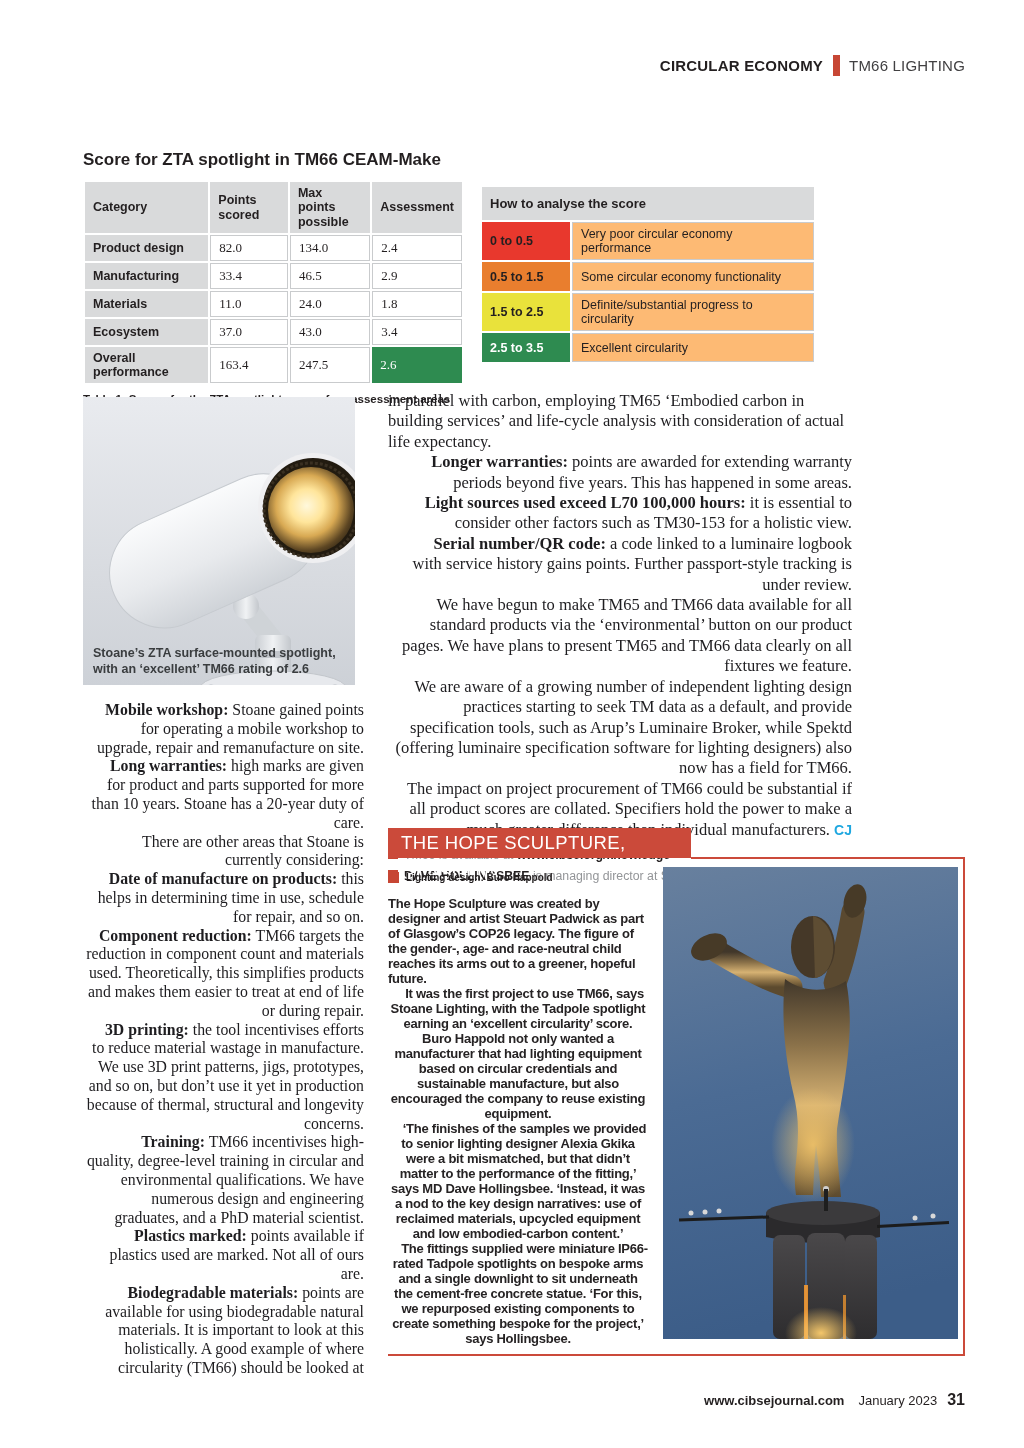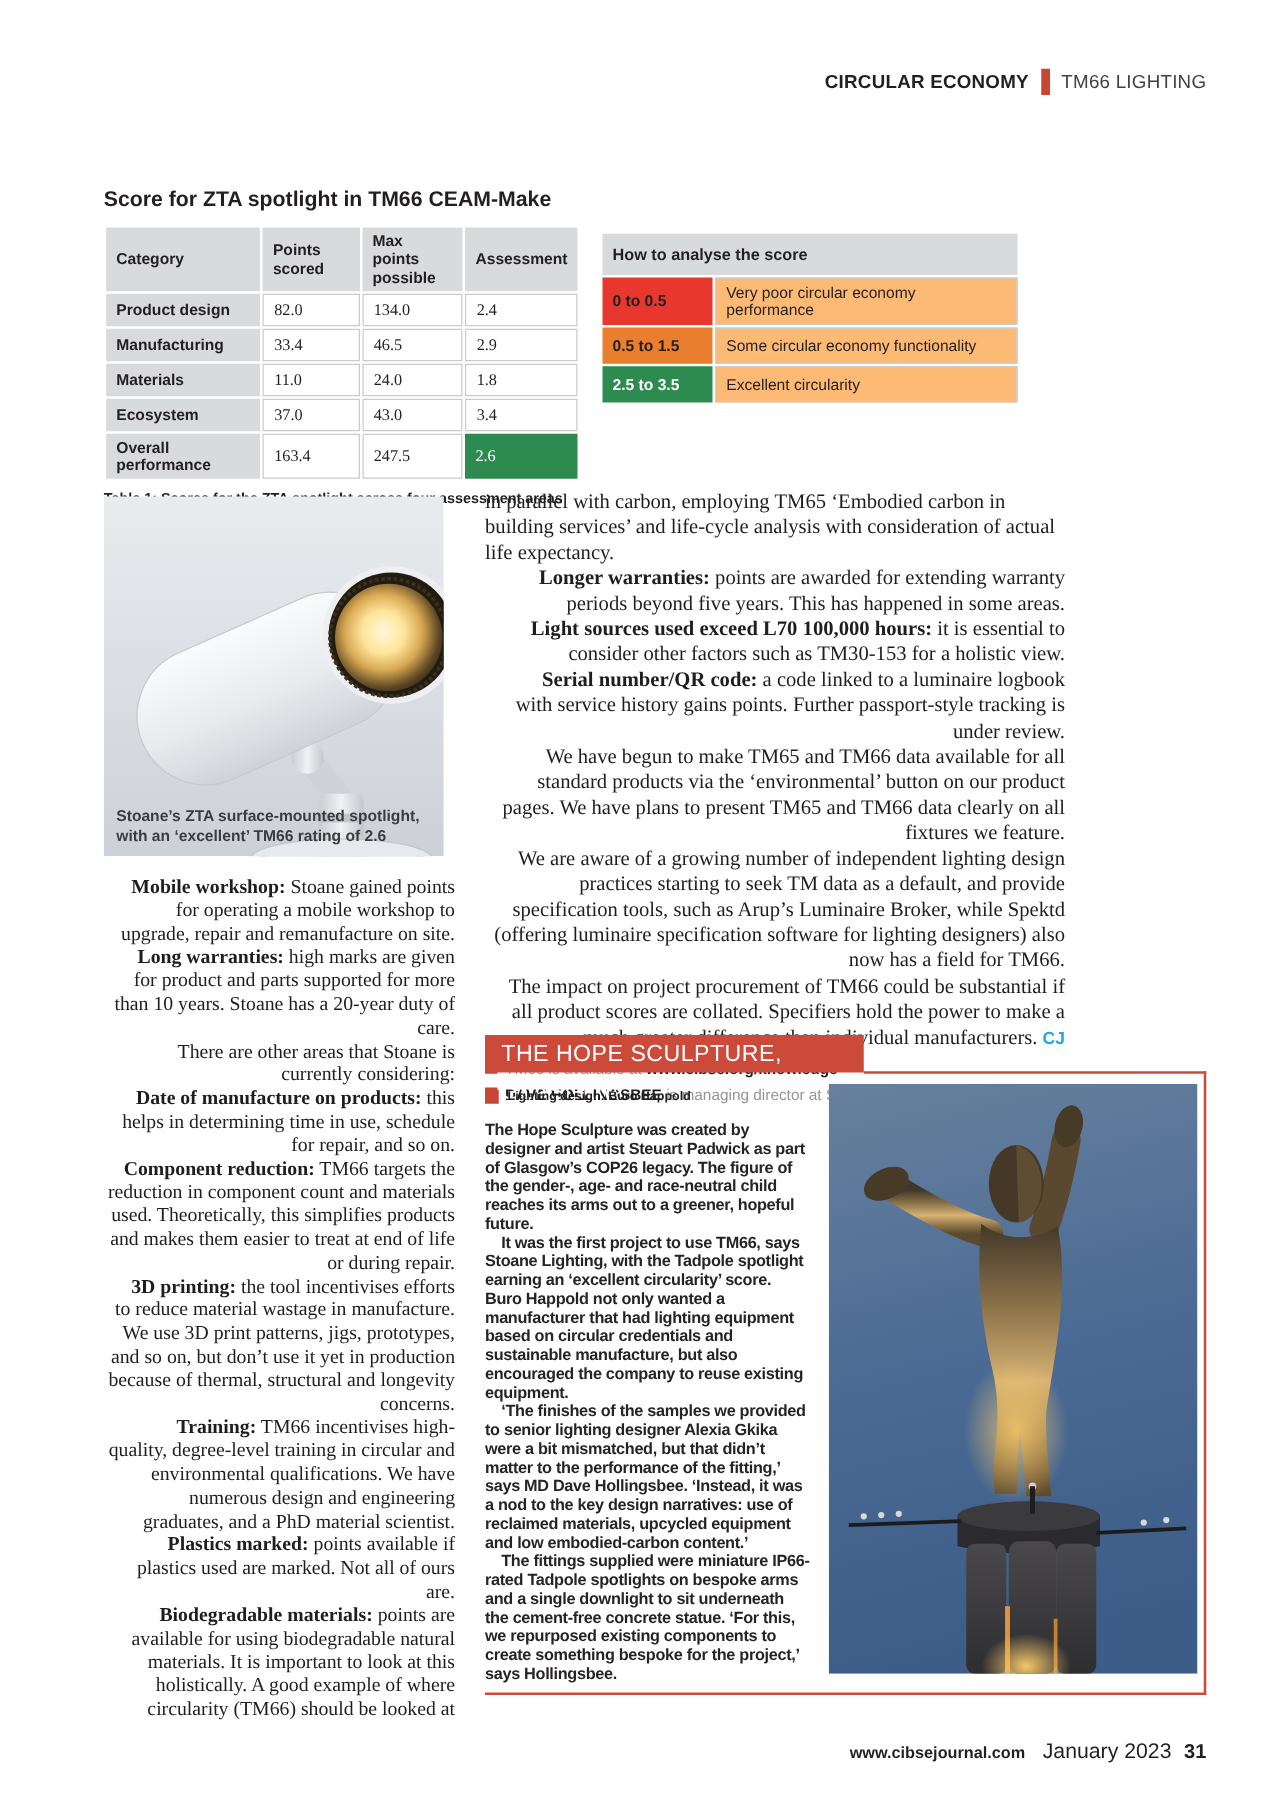--- a/index.html
+++ b/index.html
@@ -57,27 +57,27 @@
   .hope .banner { position:absolute; left:0; top:0; width:303px; height:30px; color:#fff;
     font-size:18.5px; font-weight:400; letter-spacing:.4px; line-height:30px; padding-left:13px; }
   .hope .line-top { position:absolute; left:303px; right:0; top:29px; height:2px; }
   .hope .line-right { position:absolute; right:0; top:29px; bottom:0; width:2px; }
   .hope .line-bottom { position:absolute; left:0; right:0; bottom:0; height:2px; }
   .hope .head { position:absolute; left:0; top:44px; display:flex; align-items:center; font-size:10px; font-weight:bold; }
   .hope .head .sq { width:11px; height:11px; margin-right:7px; }
   .hopebody { position:absolute; left:0; top:68px; width:260px; font-size:13px; line-height:15px;
     font-weight:bold; letter-spacing:-0.25px; color:#262324; }
   .hopebody p { margin:0; }
-  .hopebody p.ind { text-indent:13px; }
+  .hopebody p.ind { text-indent:13px;text-align:center; }
   .fig-sculpt { position:absolute; left:275px; top:39px; width:295px; height:472px; }
 
   
   .footer { position:absolute; top:1391px; right:59px; display:flex; align-items:baseline; }
   .footer .site { font-size:13px; font-weight:bold; }
-  .footer .issue { font-size:17px; font-weight:400; margin-left:14px; }
+  .footer .issue { font-size:13px; font-weight:400; margin-left:14px; }
   .footer .pno { font-size:16px; font-weight:bold; margin-left:10px; }
 </style>
 </head>
 <body>
 
 <div class="page">
 
   <div class="masthead">
     <span class="section">CIRCULAR ECONOMY</span>
     <span class="bar" style="background-color: rgb(199, 70, 52);"></span>
@@ -146,20 +146,24 @@
         </tr>
       </thead>
       <tbody>
         <tr>
           <td class="range" style="background-color: rgb(232, 56, 45); color: rgb(35, 31, 32);">0 to 0.5</td>
           <td class="desc">Very poor circular economy performance</td>
         </tr>
         <tr>
           <td class="range" style="background-color: rgb(233, 126, 46); color: rgb(35, 31, 32);">0.5 to 1.5</td>
           <td class="desc">Some circular economy functionality</td>
+        </tr>
+        <tr>
+          <td class="range" style="background-color: rgb(233, 226, 59); color: rgb(35, 31, 32);">1.5 to 2.5</td>
+          <td class="desc">Definite/substantial progress to circularity</td>
         </tr>
         <tr>
           <td class="range" style="background-color: rgb(46, 139, 80); color: rgb(255, 255, 255);">2.5 to 3.5</td>
           <td class="desc">Excellent circularity</td>
         </tr>
       </tbody>
     </table>
   </div>
 
   <figure class="fig-spot">

